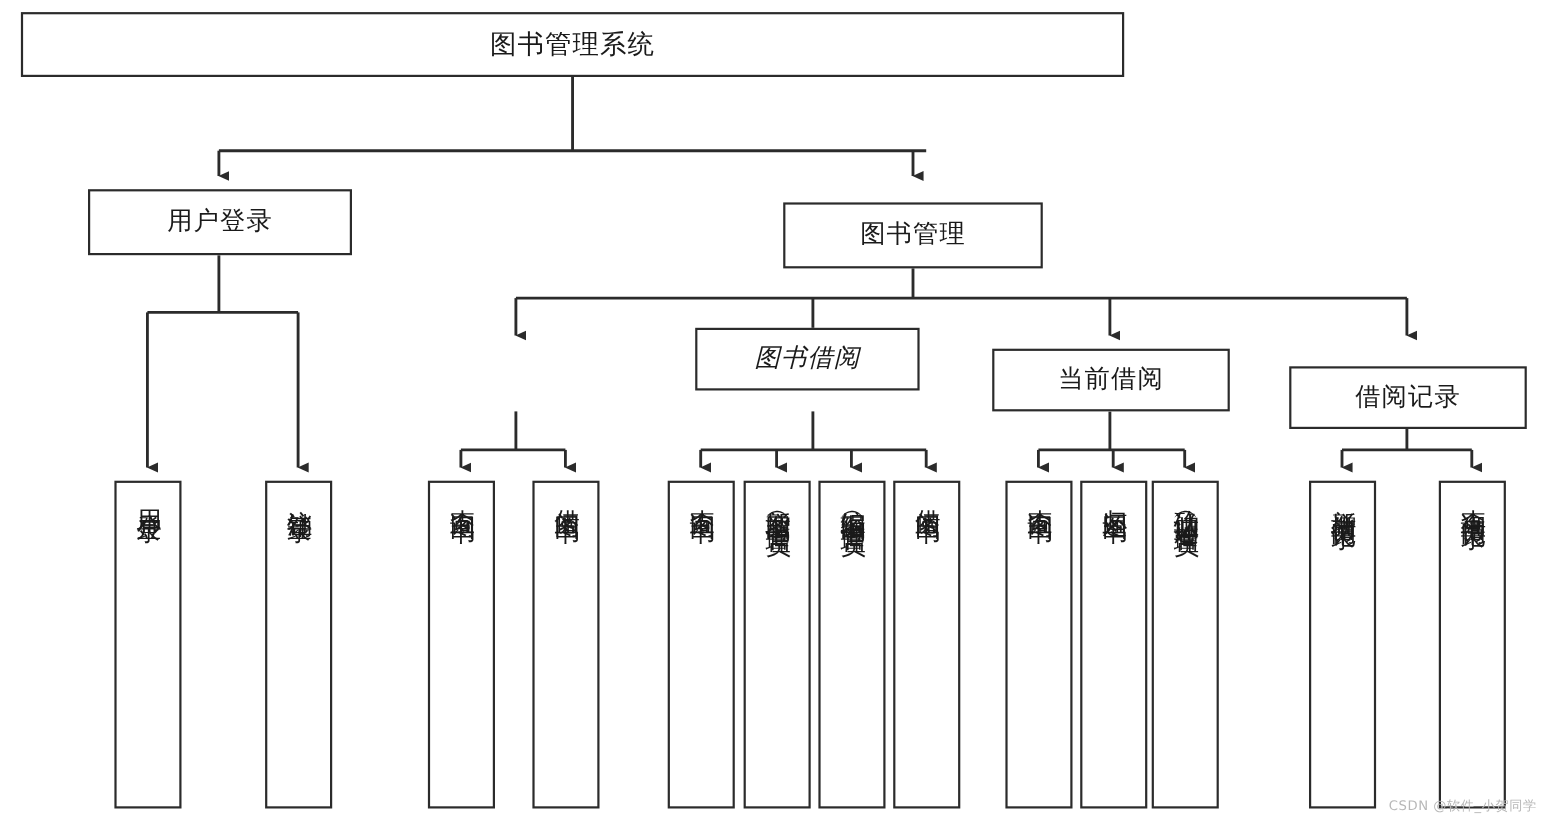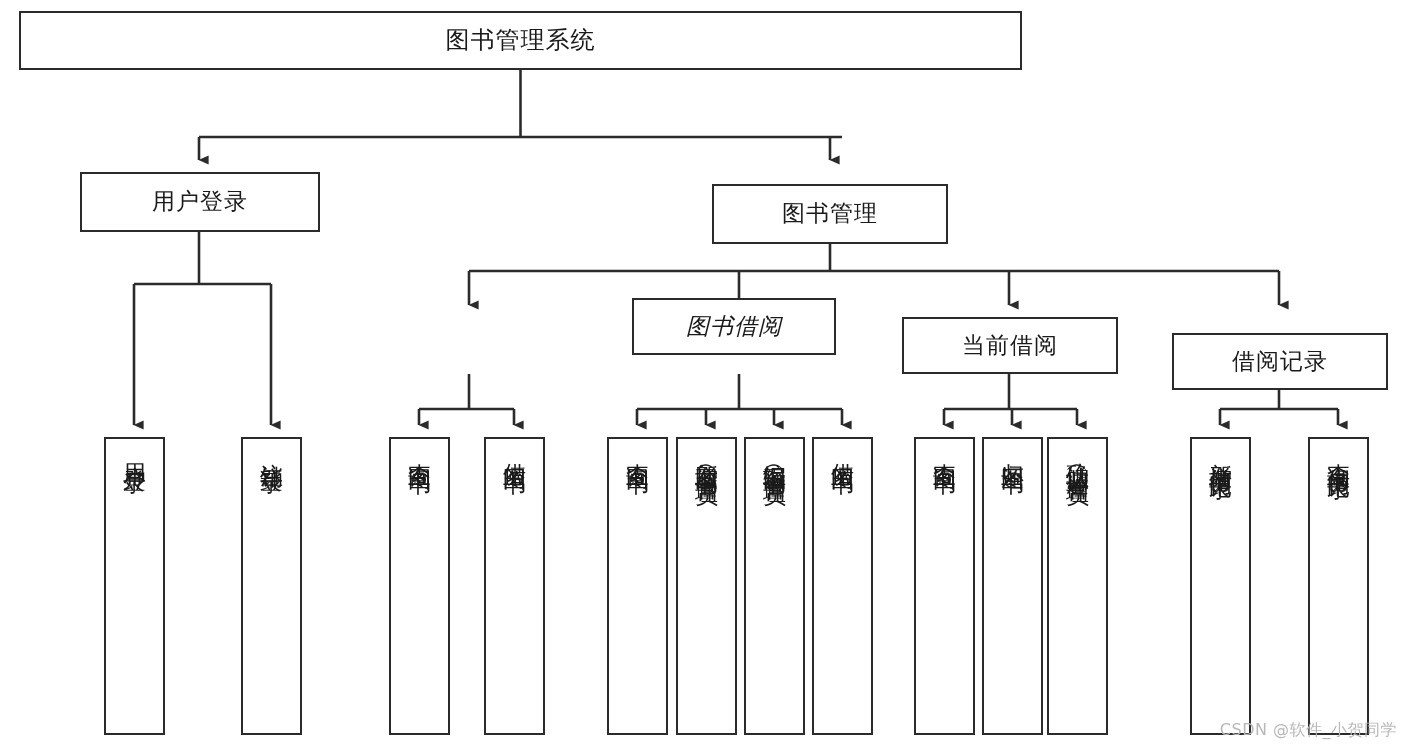--- a/index.html
+++ b/index.html
@@ -60,21 +60,21 @@
     text-orientation: upright;
     font-size: 23px;
     letter-spacing: 3px;
     line-height: 1.0;
     white-space: nowrap;
   }
   #watermark {
     position: absolute;
     right: 8px;
     bottom: 6px;
-    font-size: 16px;
+    font-size: 12px;
     color: #b8b8b8;
     letter-spacing: 0.5px;
     white-space: nowrap;
     user-select: none;
   }
 </style>
 </head>
 <body>
 
 <div id="canvas">

